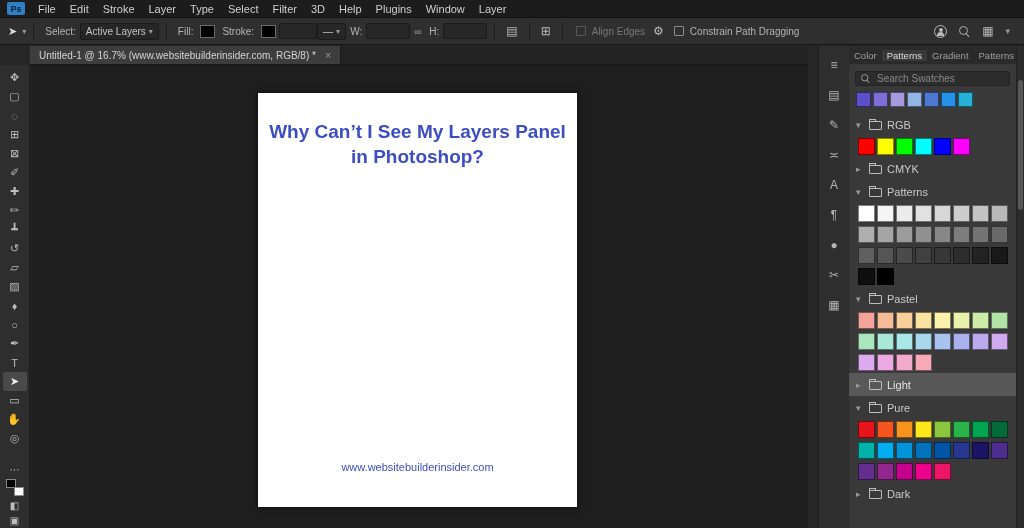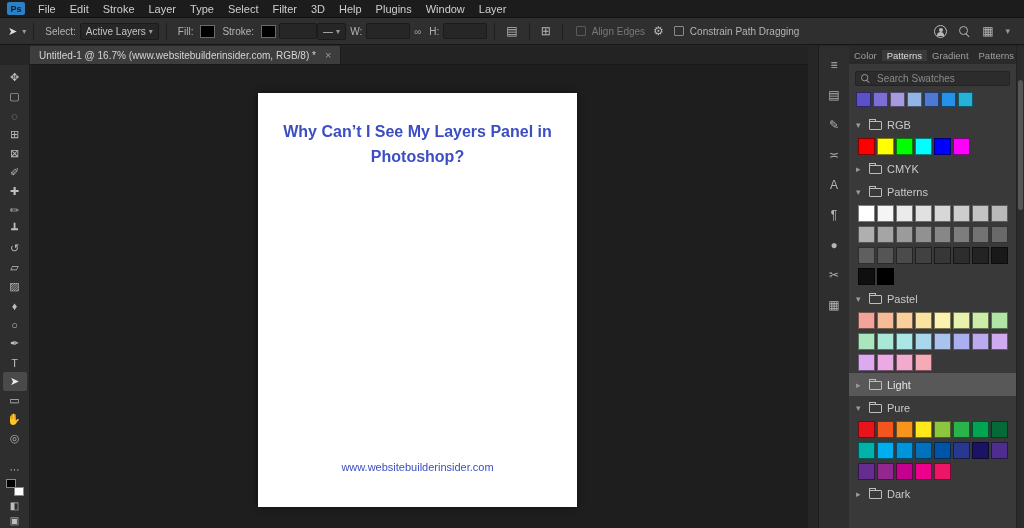--- a/index.html
+++ b/index.html
@@ -54,21 +54,21 @@
   .tool.small{height:15px;font-size:10px;}
   .tool.selected{background:#4a4a4a;color:#ececec;}
   .tool-spacer{flex:1;}
   .fgbg{position:relative;width:18px;height:17px;margin:2px 0;flex:0 0 auto;}
   .fgbg .fg{position:absolute;top:0;left:0;width:10px;height:9px;background:#000;border:1px solid #888;}
   .fgbg .bgc{position:absolute;bottom:0;right:0;width:10px;height:9px;background:#fff;border:1px solid #888;}
 
   
   .canvas{position:absolute;left:31px;top:65px;width:777px;height:463px;background:#1e1e1e;overflow:hidden;}
   .doc{position:absolute;left:227px;top:28px;width:319px;height:414px;background:#ffffff;box-shadow:0 0 7px rgba(0,0,0,.55);}
-  .doc h1{margin:26px auto 0;width:300px;text-align:center;font-size:16px;line-height:25px;font-weight:bold;color:#3c4ec2;}
+  .doc h1{margin:26px auto 0;width:300px;text-align:center;font-size:19px;line-height:25px;font-weight:bold;color:#3c4ec2;}
   .docfooter{position:absolute;left:0;right:0;bottom:34px;text-align:center;font-size:11px;color:#3c4ec2;}
 
   
   .panelstrip{position:absolute;left:818px;top:46px;width:31px;height:482px;background:#2e2e2e;border-left:1px solid #1c1c1c;
               display:flex;flex-direction:column;align-items:center;padding-top:10px;gap:13px;}
   .strip-icon{width:22px;height:17px;display:flex;align-items:center;justify-content:center;color:#b5b5b5;font-size:12px;}
 
   
   .swpanel{position:absolute;left:849px;top:46px;width:167px;height:482px;background:#393939;overflow:hidden;}
   .sw-tabs{display:flex;height:18px;background:#2a2a2a;align-items:center;font-size:9.5px;color:#9f9f9f;overflow:hidden;}

